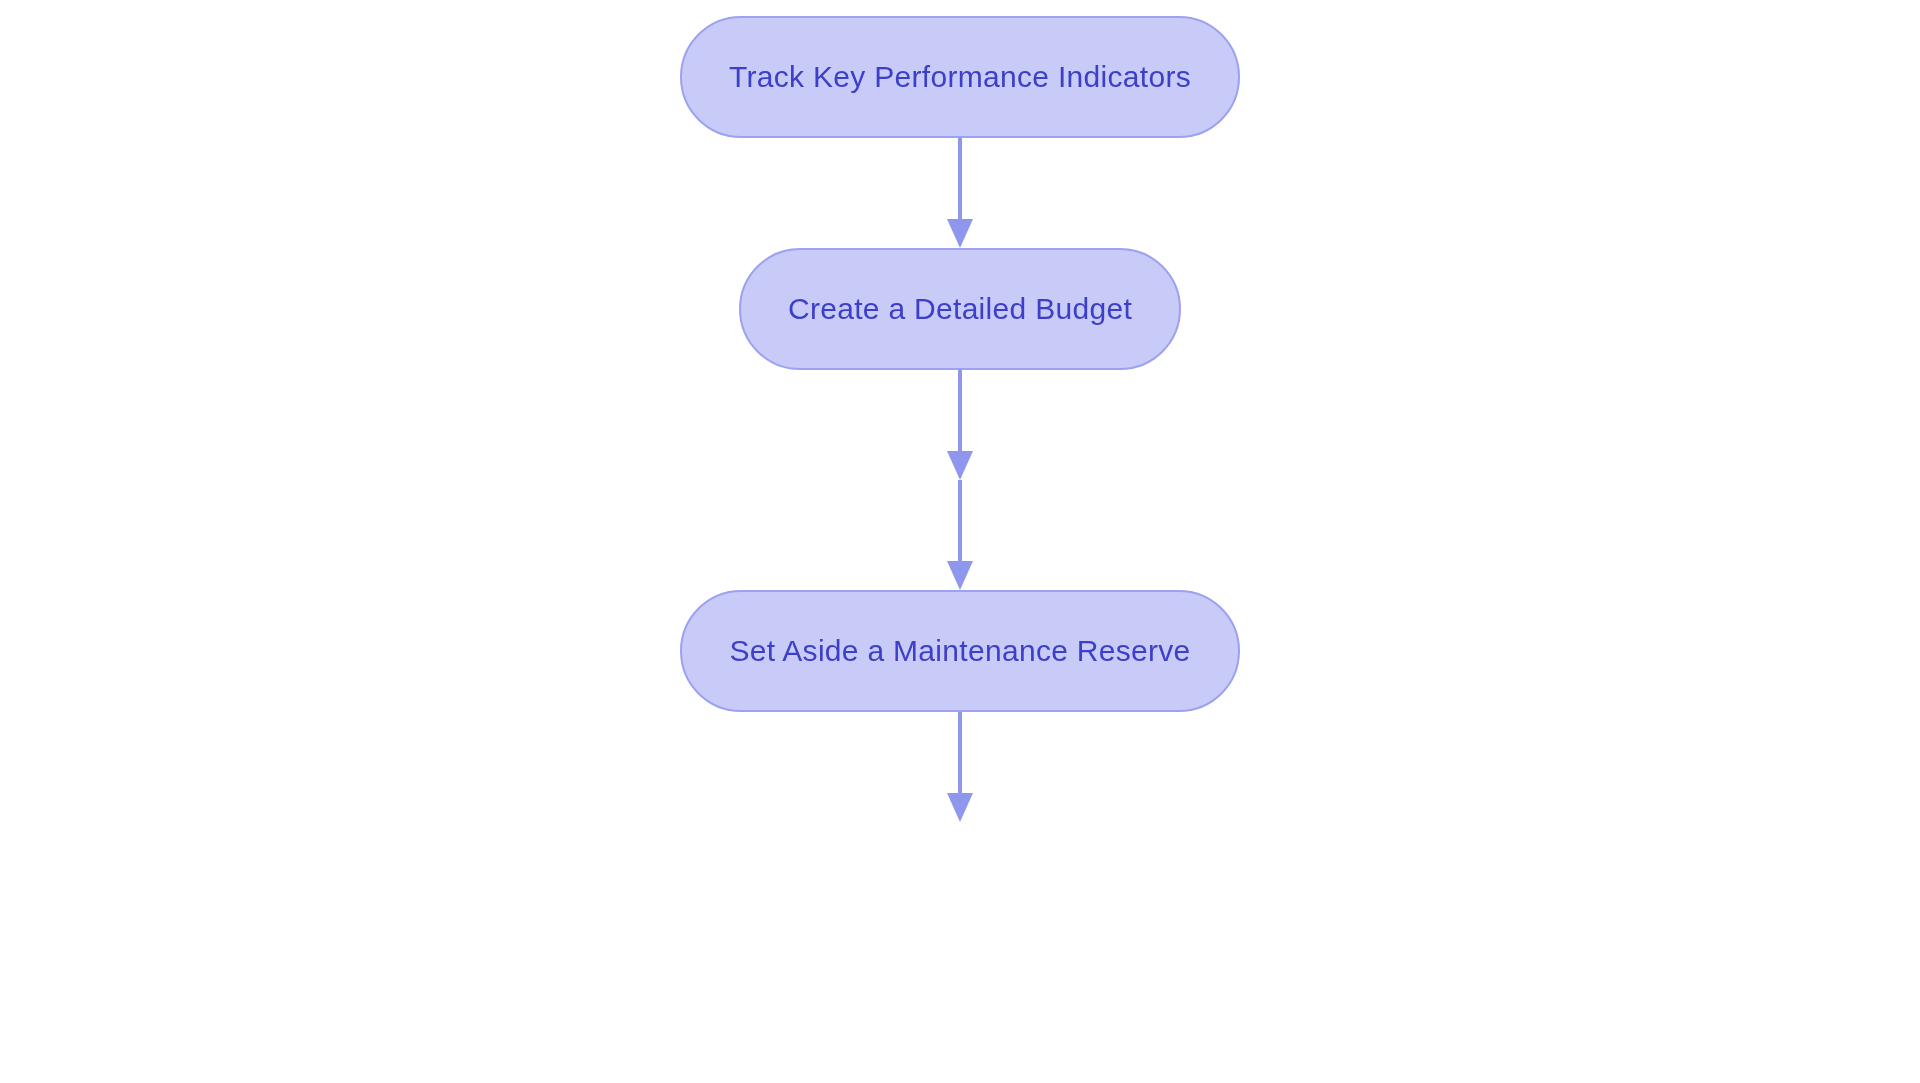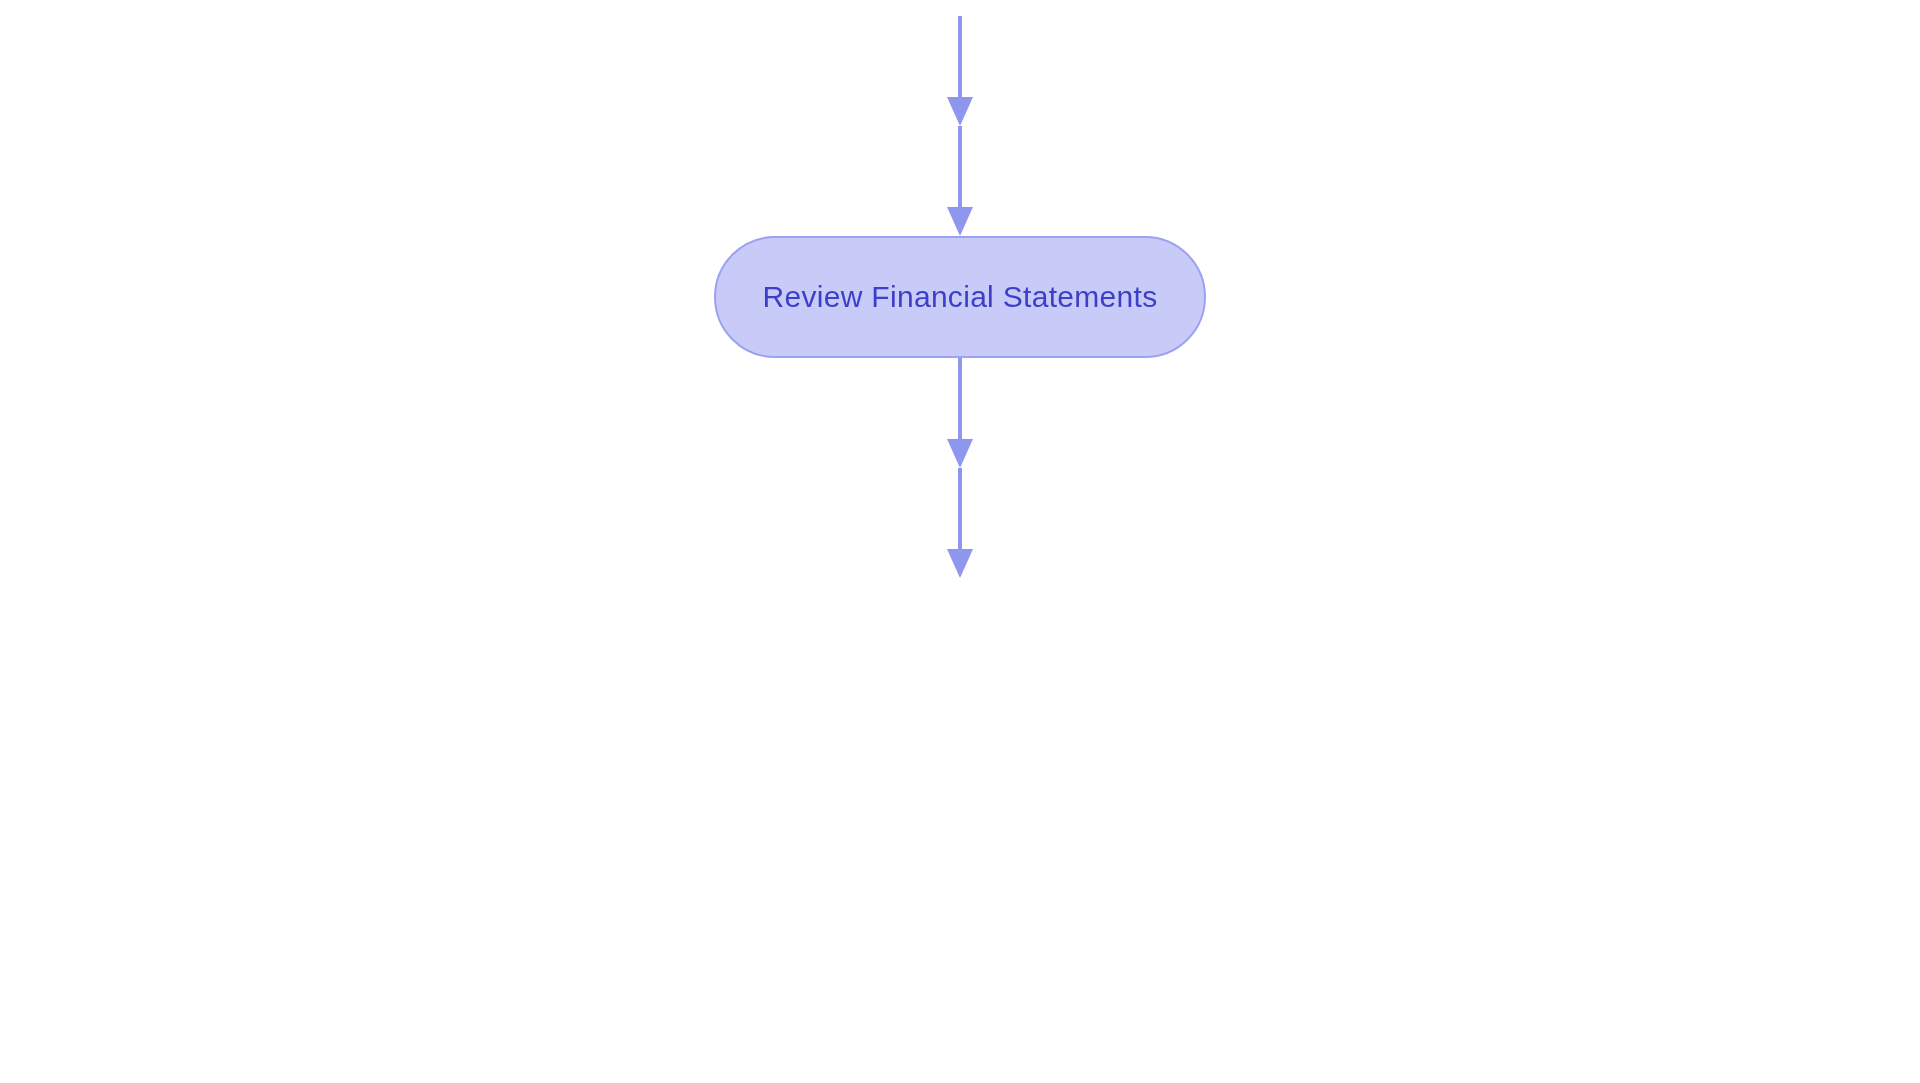--- a/index.html
+++ b/index.html
@@ -45,39 +45,41 @@
     width: 30px;
   }
   .arrow line { stroke: var(--arrow-color, #8f96ee); stroke-width: 4; }
   .arrow polygon { fill: var(--arrow-color, #8f96ee); }
 </style>
 </head>
 <body>
 
 <div class="canvas">
 
+  <div class="node">Track Key Performance Indicators</div>
+
+  <svg class="arrow" viewBox="0 0 30 110">
+    <line x1="15" y1="0" x2="15" y2="84"></line>
+    <polygon points="2,81 28,81 15,110"></polygon>
+  </svg>
+
+  <div class="node">Create a Detailed Budget</div>
 
   <svg class="arrow" viewBox="0 0 30 110">
     <line x1="15" y1="0" x2="15" y2="84"></line>
     <polygon points="2,81 28,81 15,110"></polygon>
   </svg>
 
 
   <svg class="arrow" viewBox="0 0 30 110">
     <line x1="15" y1="0" x2="15" y2="84"></line>
     <polygon points="2,81 28,81 15,110"></polygon>
   </svg>
 
-  <div class="node">Review Financial Statements</div>
-
-  <svg class="arrow" viewBox="0 0 30 110">
-    <line x1="15" y1="0" x2="15" y2="84"></line>
-    <polygon points="2,81 28,81 15,110"></polygon>
-  </svg>
-
+  <div class="node">Set Aside a Maintenance Reserve</div>
 
   <svg class="arrow" viewBox="0 0 30 110">
     <line x1="15" y1="0" x2="15" y2="84"></line>
     <polygon points="2,81 28,81 15,110"></polygon>
   </svg>
 
 
 </div>
 
 </body></html>

